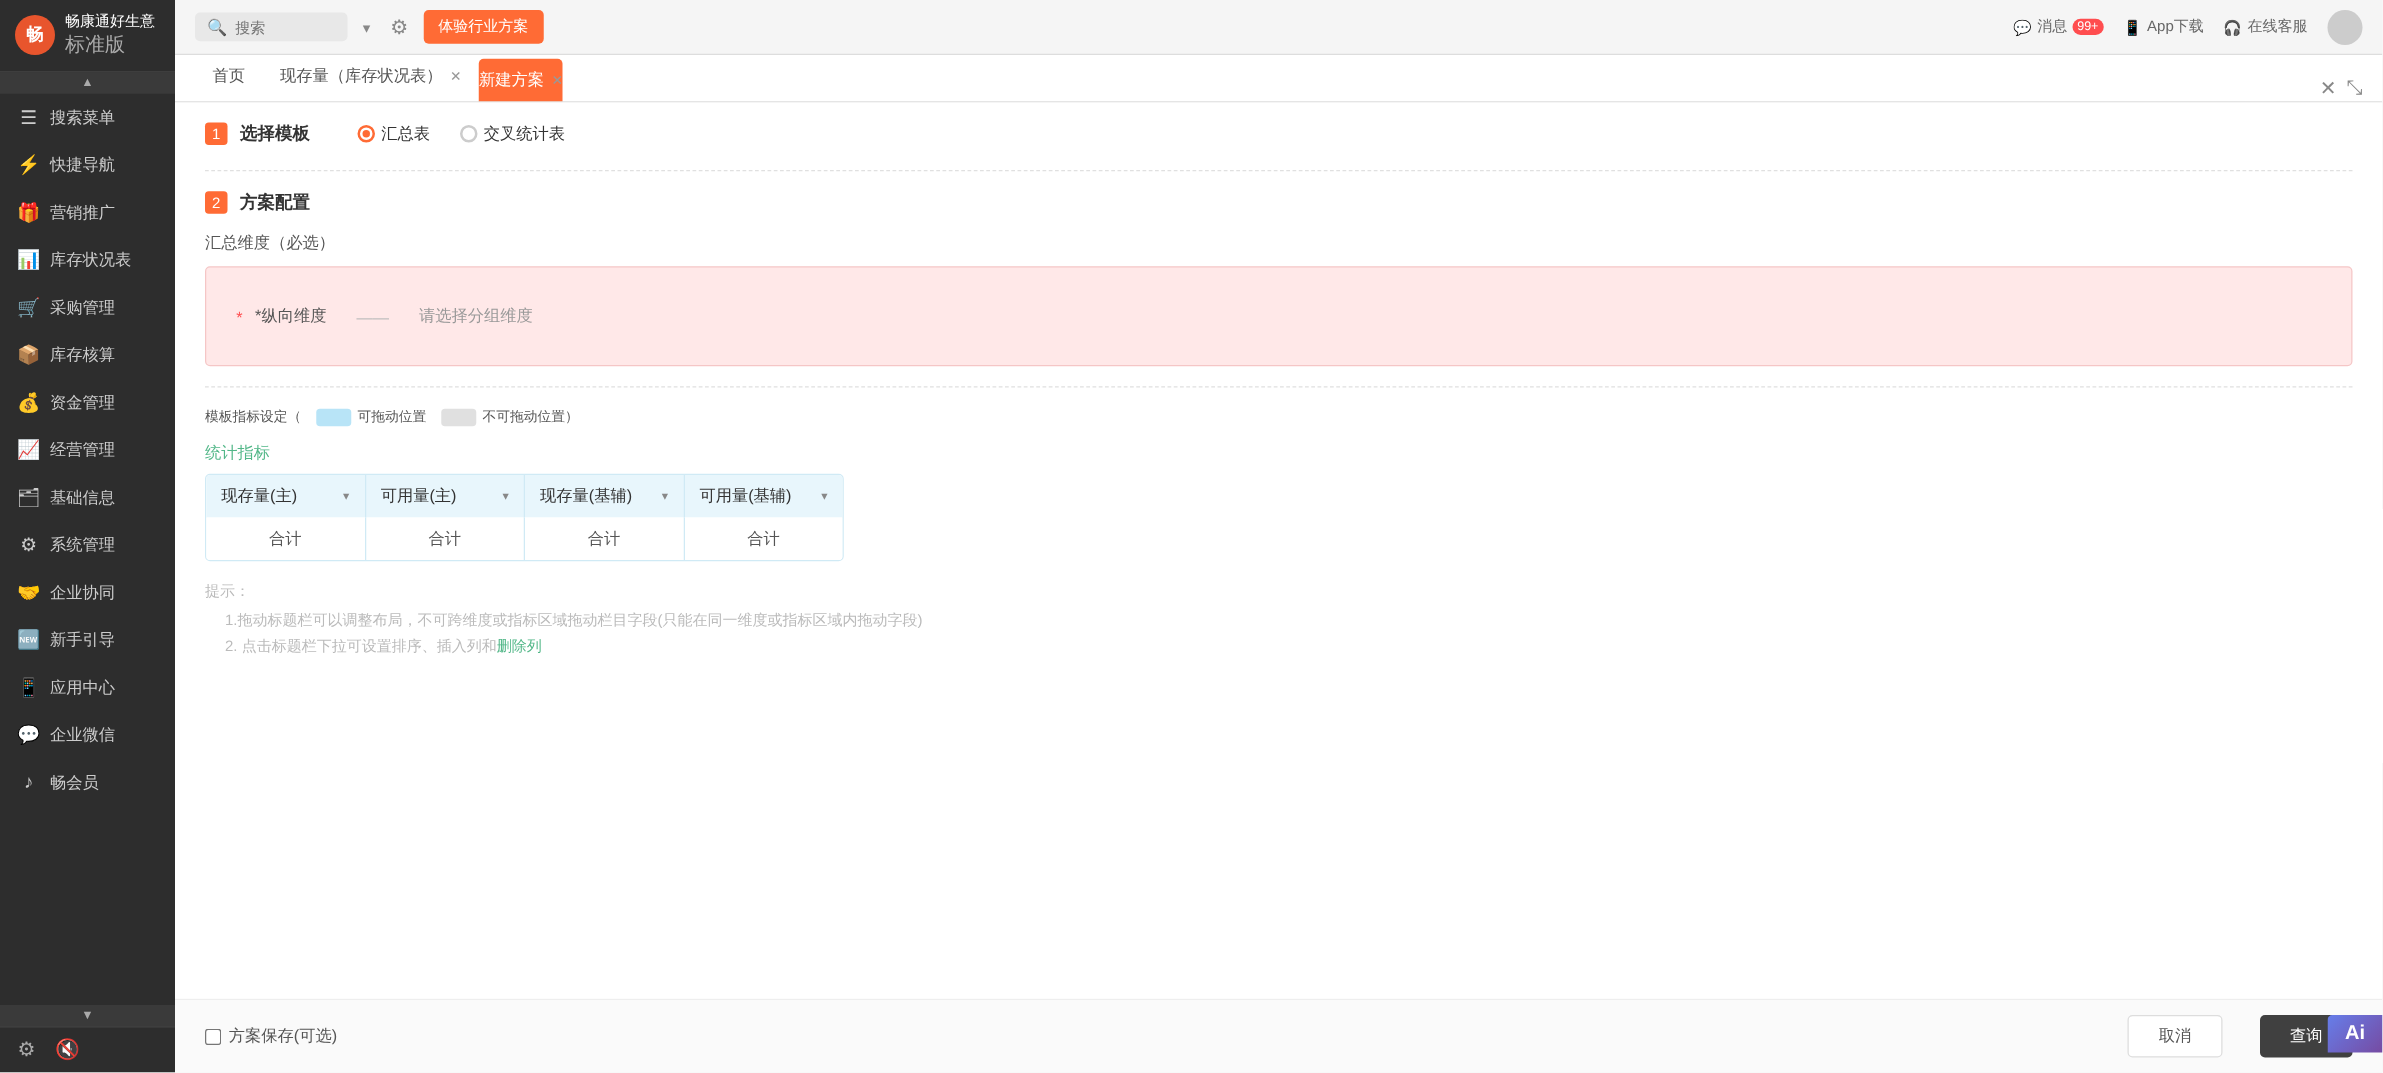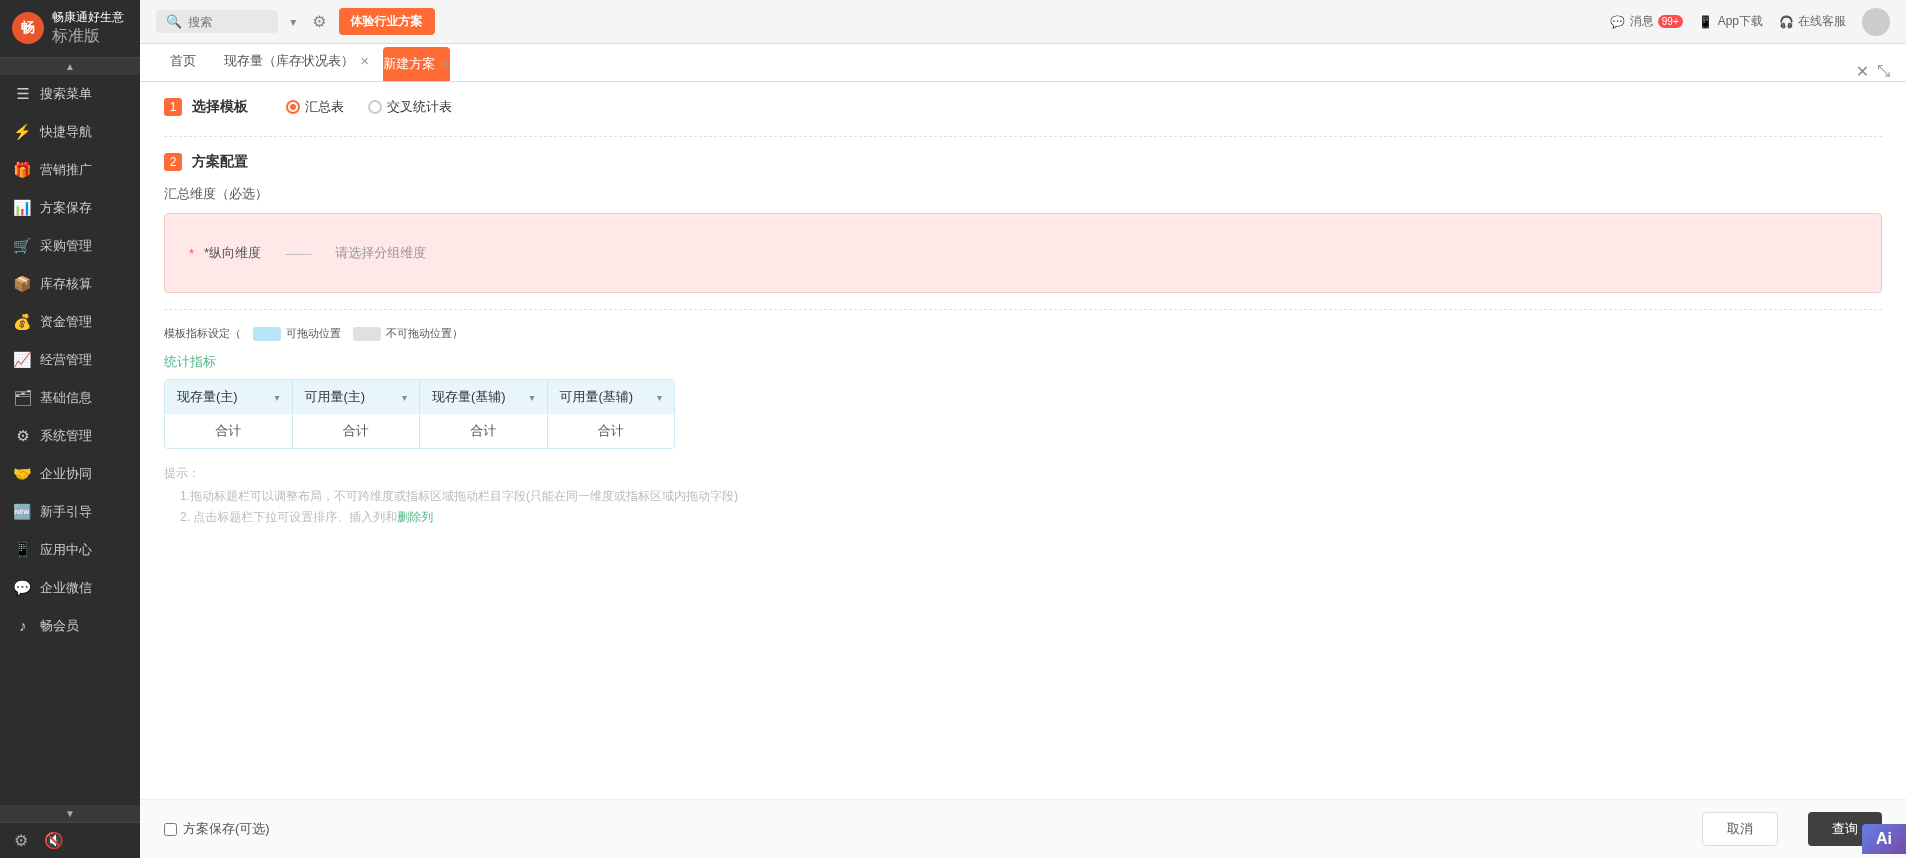--- a/index.html
+++ b/index.html
@@ -57,21 +57,21 @@
       display: flex; align-items: center; gap: 6px;
       background: #e8e8e8; border-radius: 4px; padding: 4px 10px;
     }
     .topbar-search input {
       border: none; background: transparent; outline: none; font-size: 12px; color: #888; width: 80px;
     }
     .topbar-dropdown { color: #888; cursor: pointer; font-size: 12px; }
     .topbar-gear { color: #888; cursor: pointer; font-size: 16px; margin-left: 4px; }
     .topbar-trial-btn {
       background: #ff6b35; color: white; border: none; border-radius: 4px;
-      padding: 5px 12px; font-size: 12px; cursor: pointer; font-weight: bold;
+      padding: 5px 12px; font-size: 12px; cursor: pointer;
     }
     .topbar-spacer { flex: 1; }
     .topbar-right { display: flex; align-items: center; gap: 16px; }
     .topbar-right-item { display: flex; align-items: center; gap: 4px; color: #666; font-size: 12px; cursor: pointer; }
     .badge {
       background: #ff4d4f; color: white; border-radius: 10px; font-size: 10px;
       padding: 1px 4px; min-width: 16px; text-align: center;
     }
     .topbar-avatar { width: 28px; height: 28px; background: #ccc; border-radius: 50%; }
 
@@ -186,21 +186,21 @@
     .btn-query {
       background: #404040; border: none; color: white;
       padding: 7px 24px; border-radius: 4px; font-size: 13px; cursor: pointer;
     }
 
     
     .panel-icons { display: flex; gap: 8px; color: #888; font-size: 16px; cursor: pointer; }
 
     
     .ai-float {
-      position: fixed; bottom: 4px; right: 0;
+      position: fixed; bottom: 16px; right: 0;
       background: linear-gradient(135deg, #667eea, #764ba2);
       color: white; padding: 6px 14px; font-size: 16px; font-weight: bold;
       border-radius: 4px 0 0 0; cursor: pointer;
     }
   </style>
 </head>
 <body>
 
 <div class="sidebar">
   <div class="sidebar-logo">
@@ -219,21 +219,21 @@
     <div class="sidebar-item">
       <span class="nav-icon">⚡</span>
       <span>快捷导航</span>
     </div>
     <div class="sidebar-item">
       <span class="nav-icon">🎁</span>
       <span>营销推广</span>
     </div>
     <div class="sidebar-item">
       <span class="nav-icon">📊</span>
-      <span>方案保存</span>
+      <span>库存状况表</span>
     </div>
     <div class="sidebar-item">
       <span class="nav-icon">🛒</span>
       <span>采购管理</span>
     </div>
     <div class="sidebar-item">
       <span class="nav-icon">📦</span>
       <span>库存核算</span>
     </div>
     <div class="sidebar-item">

